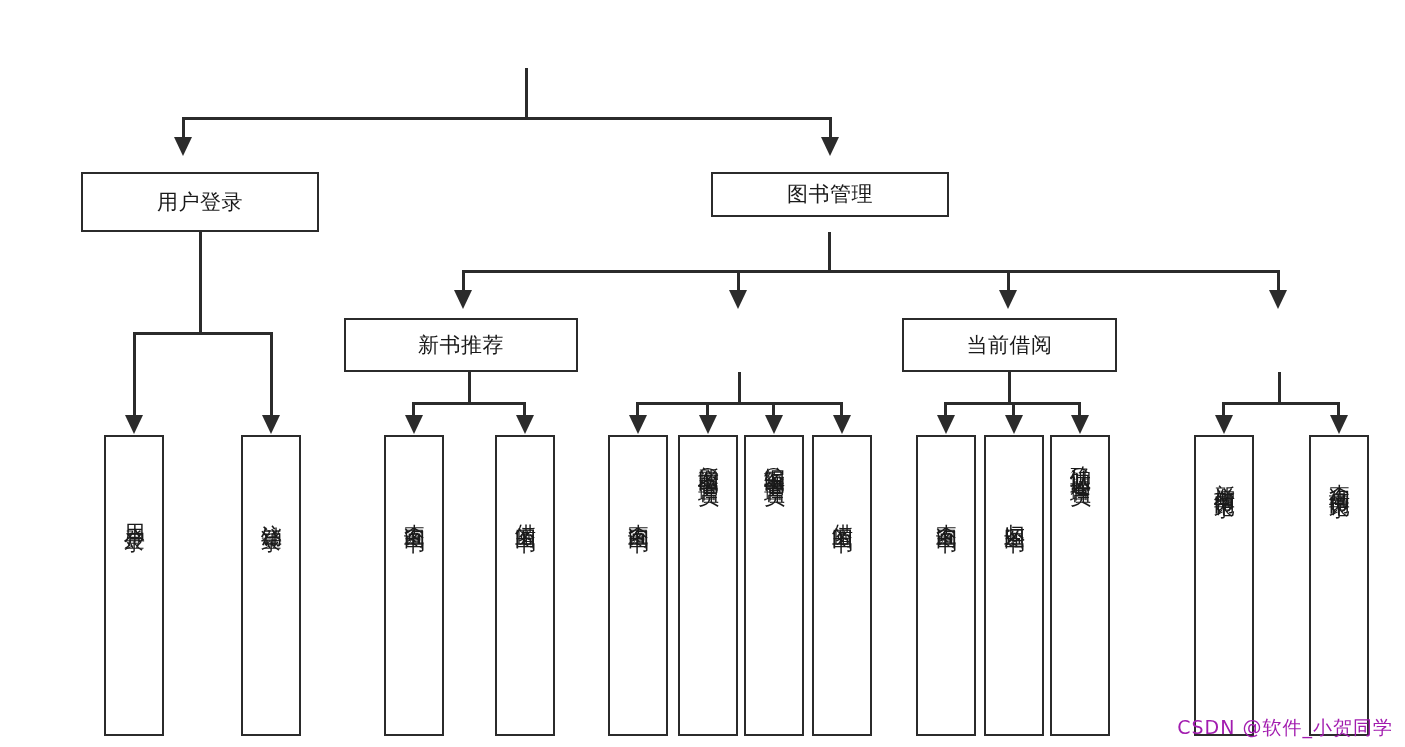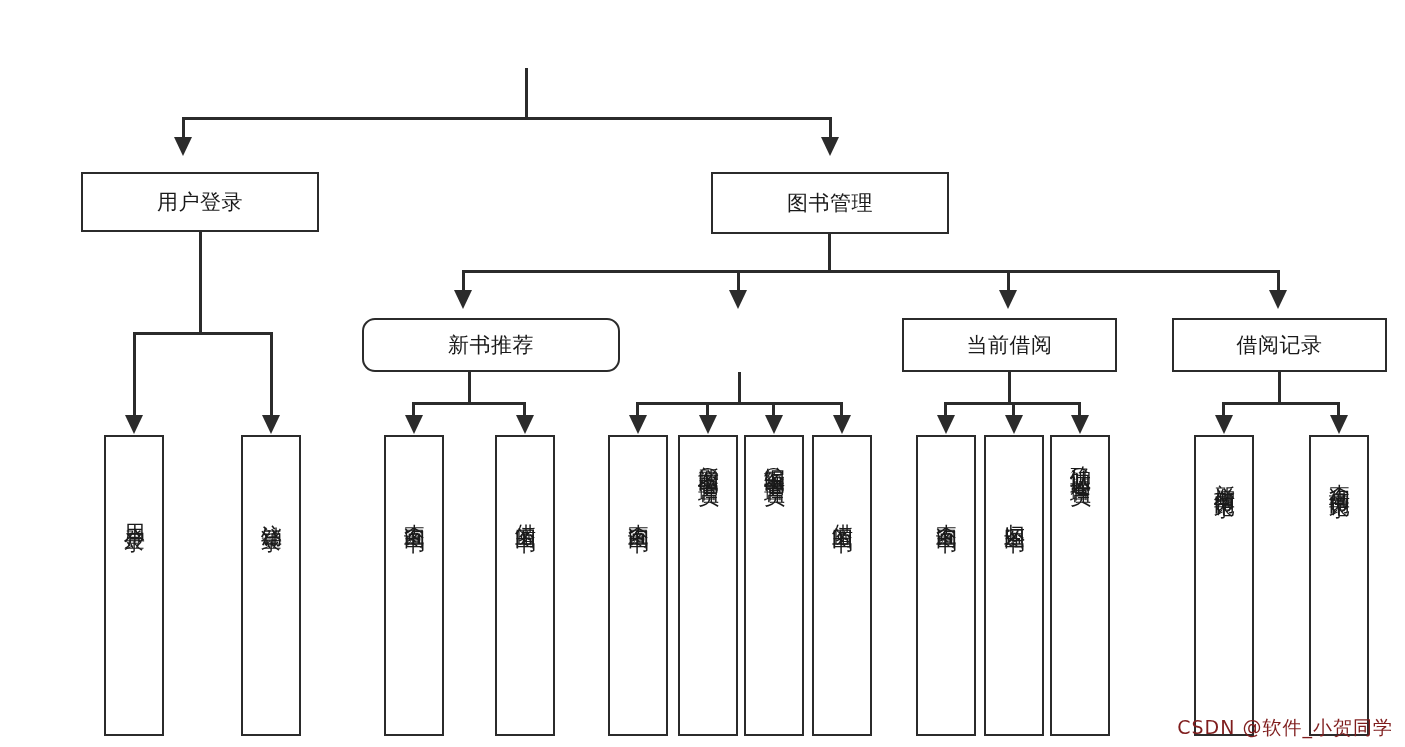--- a/index.html
+++ b/index.html
@@ -61,21 +61,21 @@
     width:0;height:0;
     border-left:9px solid transparent;
     border-right:9px solid transparent;
     border-top:19px solid #2b2b2b;
   }
   .watermark{
     position:absolute;
     right:12px;
     bottom:6px;
     font-size:19px;
-    color:#7f1d1d;
+    color:#a21caf;
     letter-spacing:1px;
     white-space:nowrap;
     user-select:none;
   }
 </style>
 </head>
 <body>
 
 <div id="diagram">
 
@@ -84,21 +84,21 @@
   <div class="ln lnh" style="left:182px;top:117px;width:650px;height:3px;"></div>
   <div class="ln lnv" style="left:182px;top:117px;width:3px;height:22px;"></div>
   <div class="arrow" style="left:174px;top:137px;"></div>
   <div class="ln lnv" style="left:829px;top:117px;width:3px;height:22px;"></div>
   <div class="arrow" style="left:821px;top:137px;"></div>
 
   <div class="node h" style="left:81px;top:172px;width:238px;height:60px;">
     <span class="lbl">用户登录</span>
   </div>
 
-  <div class="node h" style="left:711px;top:172px;width:238px;height:62px;">
+  <div class="node h" style="left:711px;top:172px;width:238px;height:45px;">
     <span class="lbl">图书管理</span>
   </div>
 
   <div class="ln lnv" style="left:199px;top:232px;width:3px;height:102px;"></div>
   <div class="ln lnh" style="left:133px;top:332px;width:140px;height:3px;"></div>
   <div class="ln lnv" style="left:133px;top:332px;width:3px;height:85px;"></div>
   <div class="arrow" style="left:125px;top:415px;"></div>
   <div class="ln lnv" style="left:270px;top:332px;width:3px;height:85px;"></div>
   <div class="arrow" style="left:262px;top:415px;"></div>
 
@@ -106,28 +106,25 @@
   <div class="ln lnh" style="left:462px;top:270px;width:818px;height:3px;"></div>
   <div class="ln lnv" style="left:462px;top:270px;width:3px;height:22px;"></div>
   <div class="arrow" style="left:454px;top:290px;"></div>
   <div class="ln lnv" style="left:737px;top:270px;width:3px;height:22px;"></div>
   <div class="arrow" style="left:729px;top:290px;"></div>
   <div class="ln lnv" style="left:1007px;top:270px;width:3px;height:22px;"></div>
   <div class="arrow" style="left:999px;top:290px;"></div>
   <div class="ln lnv" style="left:1277px;top:270px;width:3px;height:22px;"></div>
   <div class="arrow" style="left:1269px;top:290px;"></div>
 
-  <div class="node h" style="left:362px;top:318px;width:258px;height:54px;border-radius:13px;">
+  <div class="node h" style="left:344px;top:318px;width:234px;height:54px;">
     <span class="lbl">新书推荐</span>
   </div>
   <div class="node h" style="left:902px;top:318px;width:215px;height:54px;">
     <span class="lbl">当前借阅</span>
-  </div>
-  <div class="node h" style="left:1172px;top:318px;width:215px;height:54px;">
-    <span class="lbl">借阅记录</span>
   </div>
 
   <div class="ln lnv" style="left:468px;top:372px;width:3px;height:32px;"></div>
   <div class="ln lnh" style="left:412px;top:402px;width:114px;height:3px;"></div>
   <div class="ln lnv" style="left:412px;top:402px;width:3px;height:16px;"></div>
   <div class="arrow" style="left:405px;top:415px;"></div>
   <div class="ln lnv" style="left:523px;top:402px;width:3px;height:16px;"></div>
   <div class="arrow" style="left:516px;top:415px;"></div>
 
   <div class="ln lnv" style="left:738px;top:372px;width:3px;height:32px;"></div>

